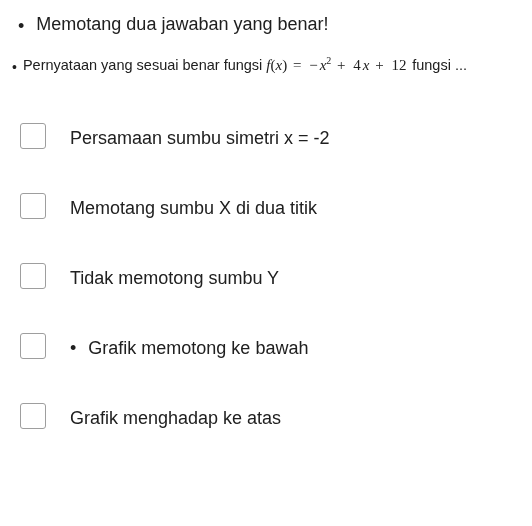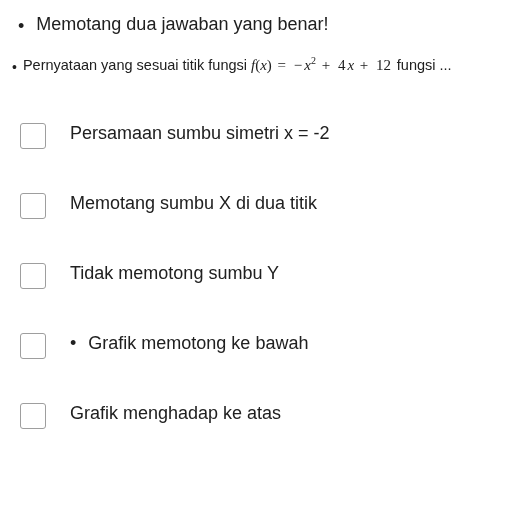--- a/index.html
+++ b/index.html
@@ -66,21 +66,21 @@
     font-style: normal;
   }
   .options {
     display: flex;
     flex-direction: column;
     gap: 44px;
     padding-left: 8px;
   }
   .option {
     display: flex;
-    align-items: flex-start;
+    align-items: flex-end;
   }
   .checkbox {
     width: 26px;
     height: 26px;
     border: 1.5px solid #9e9e9e;
     border-radius: 3px;
     background: #ffffff;
     margin-right: 24px;
     flex-shrink: 0;
   }
@@ -99,21 +99,21 @@
 <body>
 
 <div class="instruction">
   <span class="bullet">•</span>
   <span class="text">Memotang dua jawaban yang benar!</span>
 </div>
 
 <div class="question-row">
   <span class="bullet">•</span>
   <span class="question-text">
-    <span>Pernyataan yang sesuai titik fungsi  </span>
+    <span>Pernyataan yang sesuai benar fungsi  </span>
     <span class="math">
       <span>f</span><span class="paren">(</span><span>x</span><span class="paren">)</span>
       <span class="op">=</span>
       <span class="op">−</span><span>x</span><sup>2</sup>
       <span class="op">+</span>
       <span class="op">4</span><span>x</span>
       <span class="op">+</span>
       <span class="op">12</span>
     </span>
     <span> fungsi ...</span>

